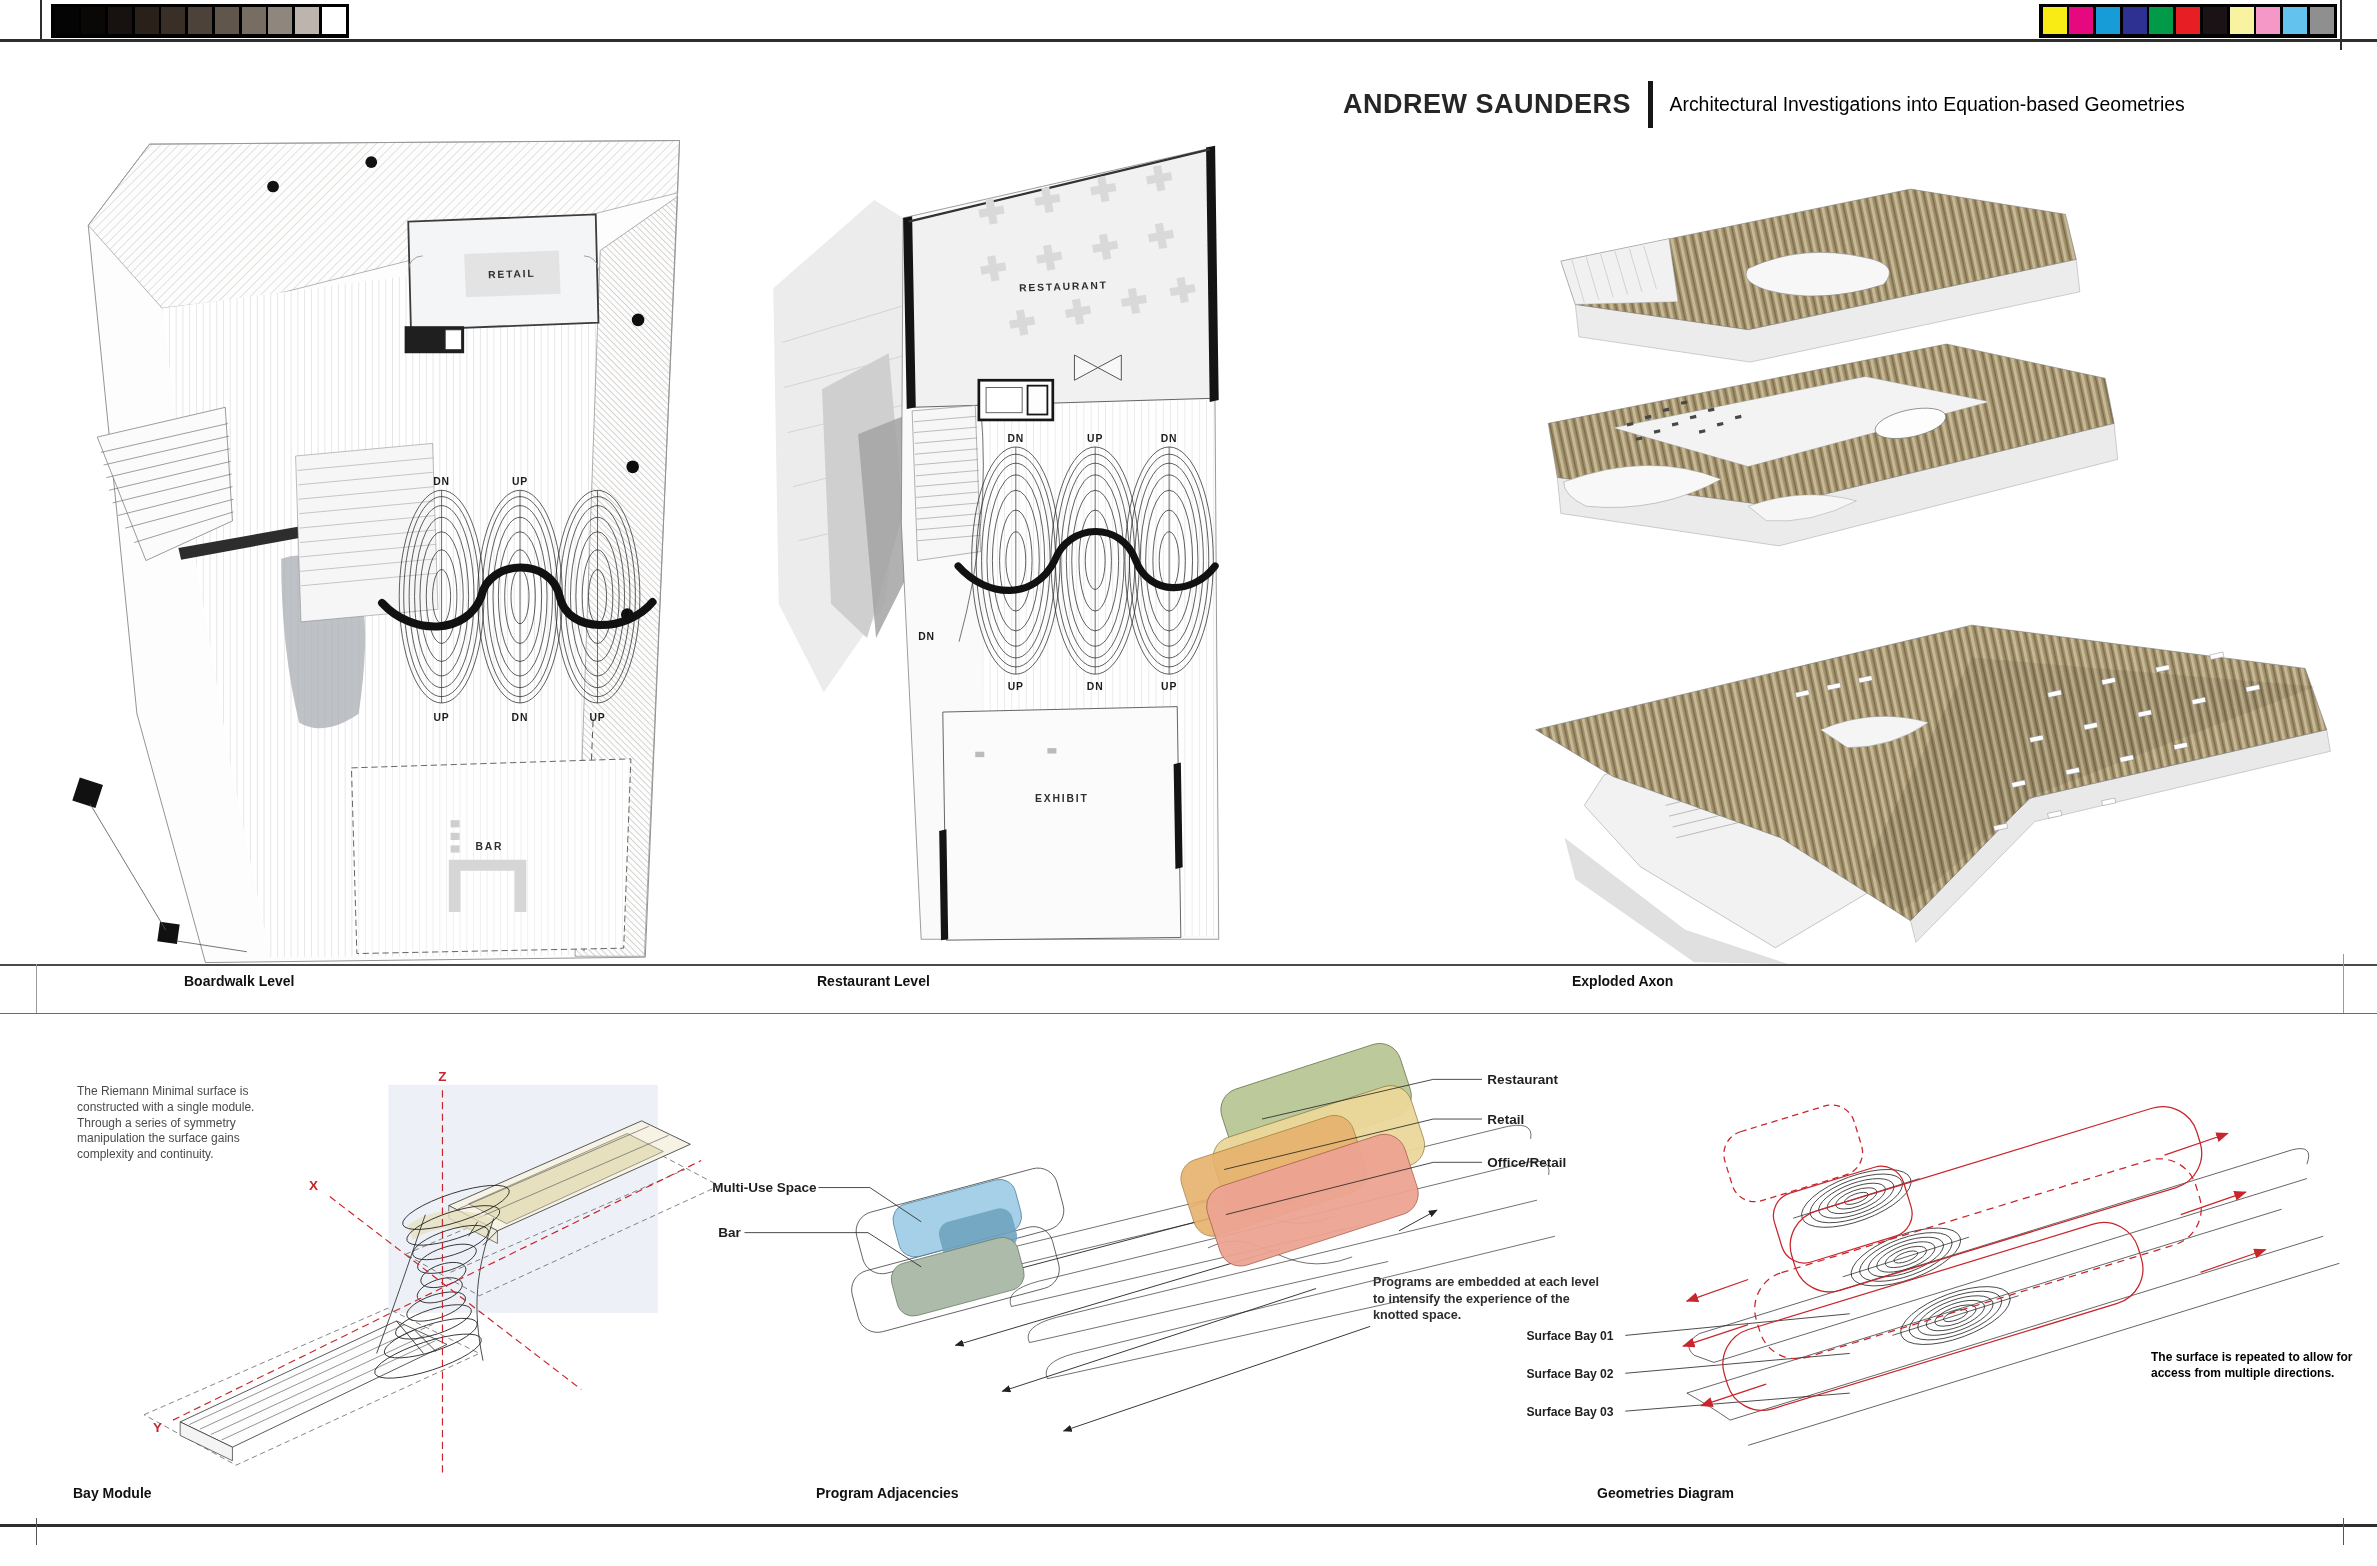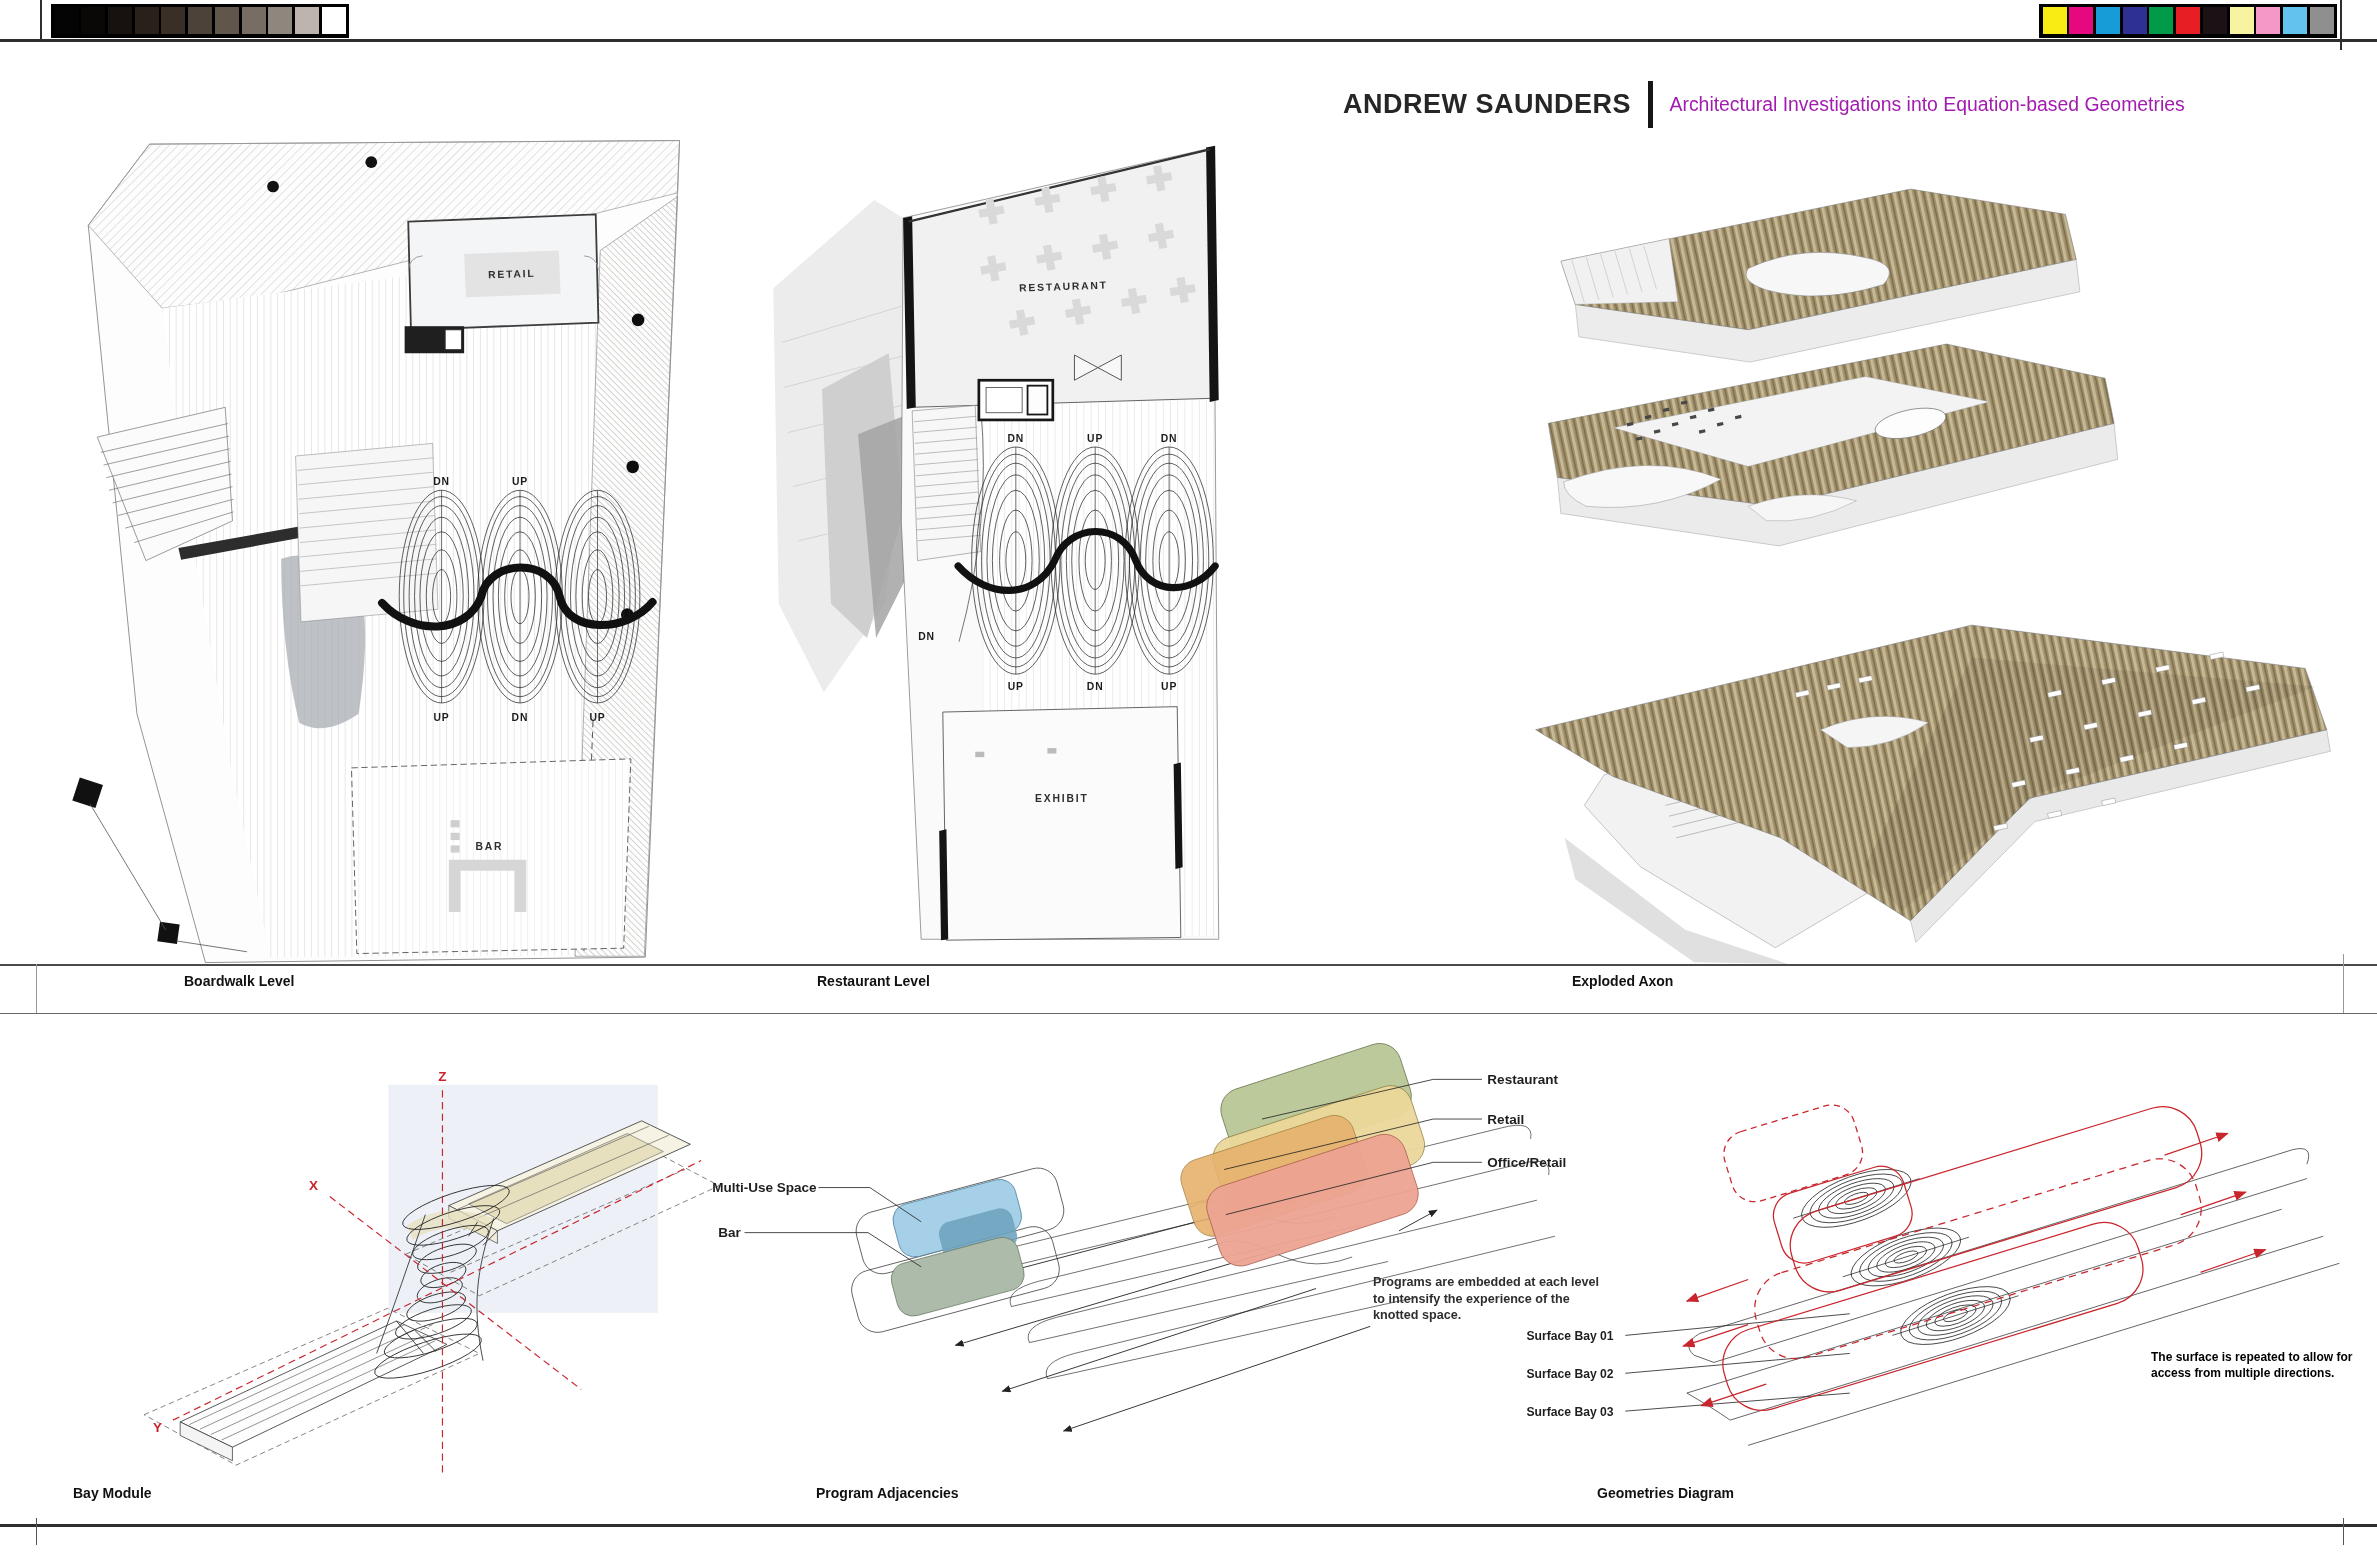--- a/index.html
+++ b/index.html
@@ -5,21 +5,21 @@
   html,body{margin:0;padding:0;background:#ffffff;}
   #sheet{position:relative;width:2377px;height:1566px;background:#ffffff;overflow:hidden;
          font-family:"Liberation Sans","DejaVu Sans",sans-serif;color:#222;}
   .rule{position:absolute;background:#2e2e2e;}
   .vline{position:absolute;background:#2e2e2e;}
   .strip{position:absolute;top:3.6px;display:flex;gap:2.7px;background:#000;padding:2.7px;border:0.9px solid #000;}
   .strip .sw{width:24px;height:27px;}
   #header{position:absolute;left:1343px;top:81px;display:flex;align-items:center;gap:17px;}
   #header .title{font-size:27px;font-weight:bold;letter-spacing:0.5px;color:#262626;white-space:nowrap;}
   #header .divider{width:4.5px;height:47px;background:#161616;}
-  #header .subtitle{font-size:19.4px;color:#a21caf;white-space:nowrap;}
+  #header .subtitle{font-size:19.4px;color:#000000;white-space:nowrap;}
   .caption{position:absolute;font-size:14px;font-weight:bold;color:#111;white-space:nowrap;}
   .note{position:absolute;font-size:12px;line-height:1.32;color:#4a4a4a;}
   .note.bold{font-weight:bold;color:#2e2e2e;font-size:12.6px;margin-left:27px;}
   .note.semi{font-weight:600;color:#000000;}
   svg{position:absolute;overflow:visible;}
   svg text{font-family:"Liberation Sans","DejaVu Sans",sans-serif;}
   .planlbl{font-size:11.5px;font-weight:bold;fill:#1c1c1c;letter-spacing:1px;}
   .roomlbl{font-size:11.5px;font-weight:bold;fill:#2f2f2f;letter-spacing:2px;}
   .efan ellipse{fill:none;stroke:#222;stroke-width:.8;}
   .efan line{stroke:#333;stroke-width:.8;}
@@ -568,20 +568,21 @@
     <g stroke="#c9252c" stroke-width="1.4">
       <line x1="582" y1="102" x2="652" y2="78" marker-end="url(#arrR)"></line>
       <line x1="600" y1="168" x2="672" y2="143" marker-end="url(#arrR)"></line>
       <line x1="622" y1="232" x2="694" y2="207" marker-end="url(#arrR)"></line>
       <line x1="120" y1="290" x2="48" y2="314" marker-end="url(#arrR)"></line>
       <line x1="140" y1="356" x2="68" y2="380" marker-end="url(#arrR)"></line>
       <line x1="120" y1="240" x2="52" y2="264" marker-end="url(#arrR)"></line>
     </g>
   </svg>
 
+  <div class="note" style="left:77px;top:1084px;width:194px;">The Riemann Minimal surface is constructed with a single module. Through a series of symmetry manipulation the surface gains complexity and continuity.</div>
   <div class="note bold" style="left:1346px;top:1274px;width:236px;">Programs are embedded at each level to intensify the experience of the knotted space.</div>
   <div class="note semi" style="left:2151px;top:1350px;width:221px;">The surface is repeated to allow for access from multiple directions.</div>
 
   <div class="rule" style="left:0;top:964px;width:2377px;height:1.8px;background:#4a4a4a;"></div>
   <div class="vline" style="left:36px;top:964px;width:0.9px;height:50px;background:#999;"></div>
   <div class="vline" style="left:2343px;top:954px;width:0.9px;height:60px;background:#999;"></div>
   <div class="caption" style="left:184px;top:973px;">Boardwalk Level</div>
   <div class="caption" style="left:817px;top:973px;">Restaurant Level</div>
   <div class="caption" style="left:1572px;top:973px;">Exploded Axon</div>
   <div class="rule" style="left:0;top:1013px;width:2377px;height:1.4px;background:#6a6a6a;"></div>

